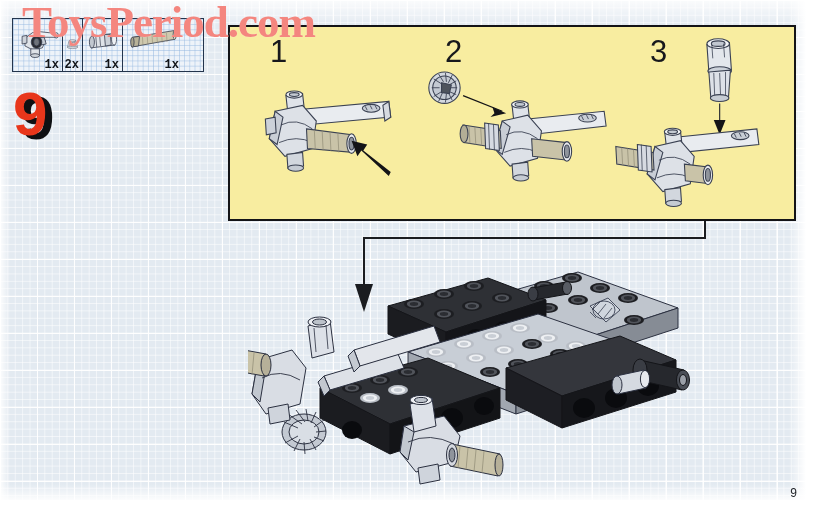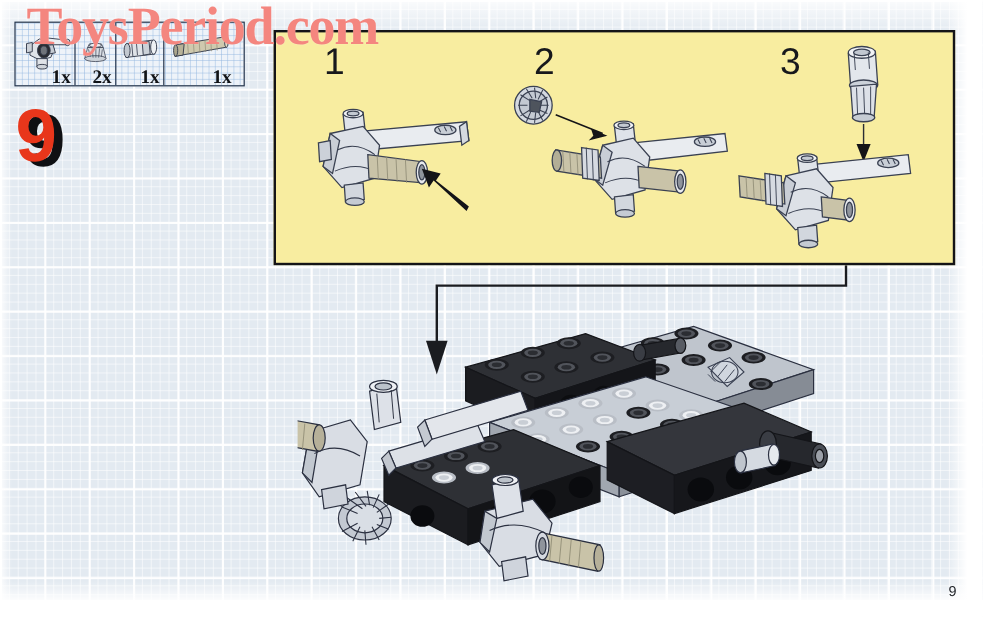--- a/index.html
+++ b/index.html
@@ -82,22 +82,22 @@
     position: relative;
     height: 100%;
     border-right: 1.2px solid #23344c;
     box-sizing: border-box;
   }
   .part-cell:last-child { border-right: none; }
   .part-qty {
     position: absolute;
     right: 3px;
     bottom: -1px;
-    font-family: Liberation Serif, serif;
-    font-size: 16px;
+    font-family: Liberation Mono, monospace;
+    font-size: 12px;
     font-weight: bold;
     color: #111418;
     line-height: 14px;
   }
   .part-art {
     position: absolute;
     left: 0; top: 0; width: 100%; height: 100%;
   }
 
   
@@ -206,21 +206,21 @@
           <ellipse cx="24" cy="24" rx="5.5" ry="6.5" fill="#2a2b30"></ellipse>
           <ellipse cx="24" cy="24" rx="3" ry="4" fill="#6f737a"></ellipse>
           <path d="M18 31 L27 31 L27 38 L18 38 Z" fill="#dfe3e8"></path>
           <ellipse cx="22.5" cy="38" rx="4.5" ry="2" fill="#cfd4da"></ellipse>
           <path d="M9 18 L14 17 L14 25 L9 26 Z" fill="#cdd2d9"></path>
         </g>
       </svg>
       <span class="part-qty">1x</span>
     </div>
 
-    <div class="part-cell" style="width:34px;">
+    <div class="part-cell" style="width:20px;">
       <svg class="part-art" viewBox="0 0 43 54">
         <g stroke="#31384a" stroke-width="0.8" fill="#d9dee4">
           <path d="M10 32 L13 20 L30 20 L33 32 Z"></path>
           <path d="M13 20 L15 16 L28 16 L30 20 Z" fill="#c2c8d0"></path>
           <ellipse cx="21.5" cy="32" rx="11.5" ry="3.2" fill="#cdd3da"></ellipse>
           <path d="M14 22 L16 30 M18 21 L19 31 M22 21 L22 31 M26 21 L25 31 M29 22 L28 30" stroke-width="0.7" fill="none"></path>
           <ellipse cx="21.5" cy="17.5" rx="6.5" ry="2.2" fill="#e8ebef"></ellipse>
         </g>
       </svg>
       <span class="part-qty">2x</span>

